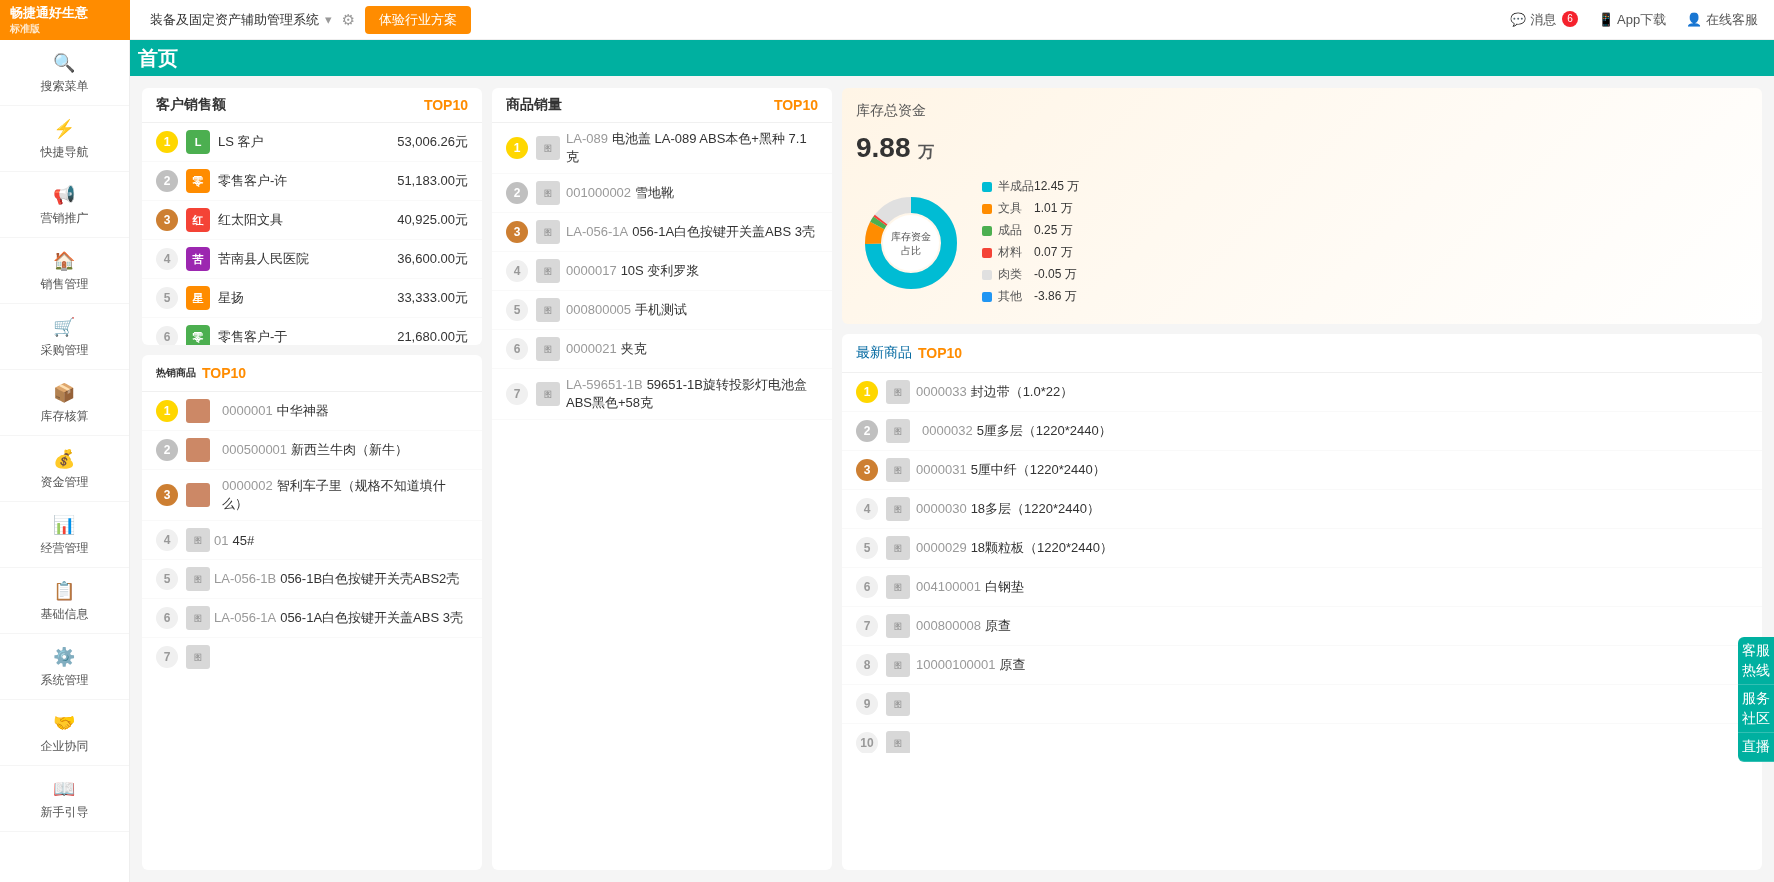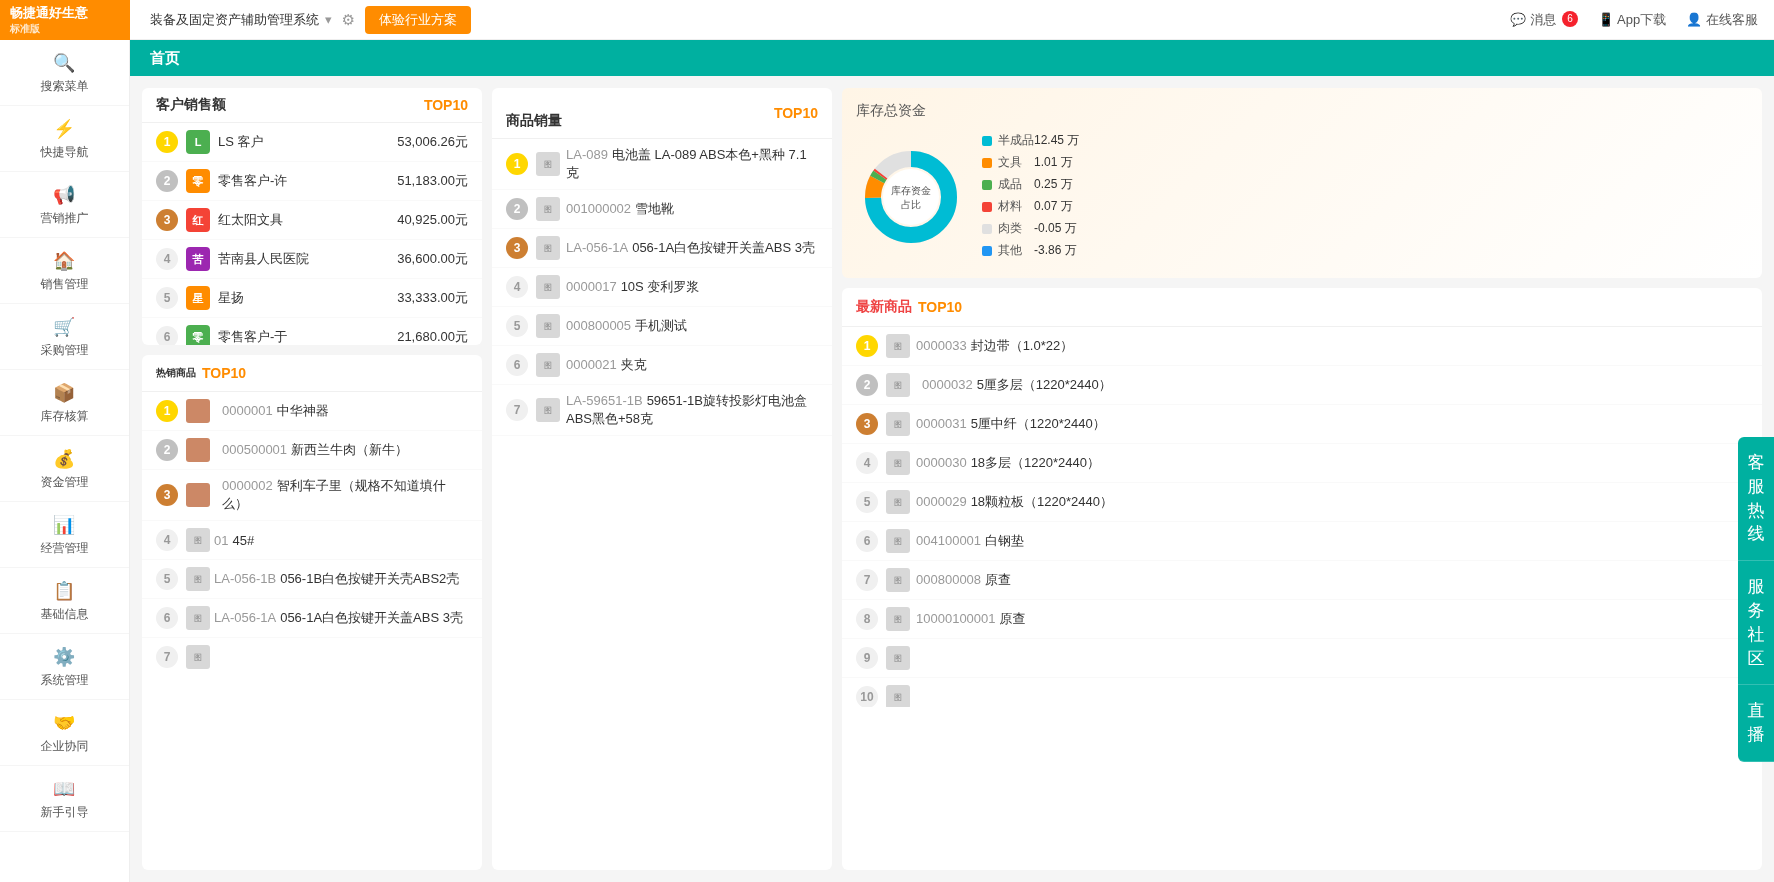--- a/index.html
+++ b/index.html
@@ -103,26 +103,26 @@
     }
 
     
     .nav-tab {
       background: #00b0a0;
       height: 36px;
       display: flex;
       align-items: center;
     }
     .nav-tab-item {
-      padding: 0 20px;
+      padding: 0 8px;
       height: 24px;
       display: flex;
       align-items: center;
       color: #fff;
-      font-size: 15px;
+      font-size: 20px;
       font-weight: bold;
       cursor: pointer;
     }
 
     
     .content {
       padding: 12px;
       display: flex;
       gap: 10px;
       height: calc(882px - 40px - 36px);
@@ -251,22 +251,22 @@
       right: 0;
       bottom: 120px;
       display: flex;
       flex-direction: column;
       z-index: 200;
     }
     .float-btn {
       background: #00b0a0;
       color: #fff;
       width: 36px;
-      padding: 14px 4px;
-      font-size: 17px;
+      padding: 4px 4px;
+      font-size: 14px;
       text-align: center;
       cursor: pointer;
       border-bottom: 1px solid rgba(255,255,255,0.2);
       line-height: 1.4;
     }
     .float-btn:first-child { border-radius: 6px 0 0 0; }
     .float-btn:last-child { border-radius: 0 0 0 6px; }
 
     .scrollable { overflow-y: auto; }
 
@@ -492,21 +492,21 @@
                 <span style="font-size:8px">图</span>
               </div>
   </li>
           </ul>
       </div>
     </div>
 
     <div class="mid-col">
       <div class="panel" style="flex:1;overflow:hidden;">
         <div class="sales-top-row">
-          <span style="font-size:14px;font-weight:bold;color:#333;margin-top:16px;">商品销量</span>
+          <span style="font-size:14px;font-weight:bold;color:#333;">商品销量</span>
           <span class="top10-label">TOP10</span>
         </div>
         <ul class="rank-list" id="product-rank-list" style="overflow-y:auto;max-height:340px;">
             <li class="rank-item">
     <span class="rank-num gold">1</span>
     <div class="gray-box">
                 <span style="font-size:8px">图</span>
               </div>
     <span style="margin-left:6px;flex:1;"><span style="color:#999;margin-right:4px;">LA-089</span>电池盖 LA-089 ABS本色+黑种 7.1克</span>
   </li>
@@ -554,20 +554,24 @@
   </li>
           </ul>
       </div>
     </div>
 
     <div class="right-col">
 
       <div class="inventory-panel inventory-bg" style="flex-shrink:0;">
         <div style="display:flex;align-items:center;justify-content:space-between;margin-bottom:4px;">
           <span class="inventory-title">库存总资金</span>
+        </div>
+        <div class="inventory-amount">
+          <span>9.88</span>
+          <span class="unit">万</span>
         </div>
         <div class="donut-container">
           <div>
             <svg class="donut-svg" width="110" height="110" viewBox="0 0 110 110">
 
               <circle cx="55" cy="55" r="38" fill="none" stroke="#e0e0e0" stroke-width="16"></circle>
 
               <circle cx="55" cy="55" r="38" fill="none" stroke="#00bcd4" stroke-width="16" stroke-dasharray="178 239" stroke-dashoffset="0" transform="rotate(-90 55 55)"></circle>
               <circle cx="55" cy="55" r="38" fill="none" stroke="#ff8c00" stroke-width="16" stroke-dasharray="19 239" stroke-dashoffset="-178" transform="rotate(-90 55 55)"></circle>
               <circle cx="55" cy="55" r="38" fill="none" stroke="#4caf50" stroke-width="16" stroke-dasharray="5 239" stroke-dashoffset="-197" transform="rotate(-90 55 55)"></circle>
@@ -607,21 +611,21 @@
     <span class="legend-dot" style="background:#2196f3"></span>
     <span class="legend-name">其他</span>
     <span class="legend-val">-3.86 万</span>
   </div>
             </div>
         </div>
       </div>
 
       <div class="new-products-panel" style="flex:1;overflow:hidden;">
         <div class="panel-title-row">
-          <span style="font-size:14px;font-weight:bold;color:#ef4444;">最新商品</span>
+          <span style="font-size:14px;font-weight:normal;color:#0369a1;">最新商品</span>
           <span class="top10-label">TOP10</span>
         </div>
         <ul class="rank-list scrollable" id="new-products-list" style="overflow-y:auto;max-height:380px;">
             <li class="rank-item">
     <span class="rank-num gold">1</span>
     <div class="gray-box">
                 <span style="font-size:8px">图</span>
               </div>
     <span style="margin-left:6px;flex:1;"><span style="color:#999;margin-right:4px;">0000033</span>封边带（1.0*22）</span>
   </li>

